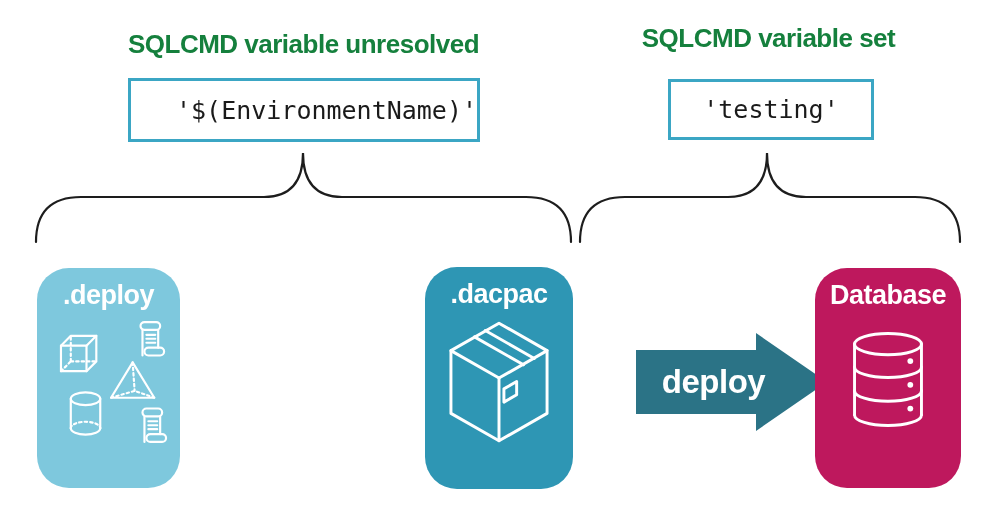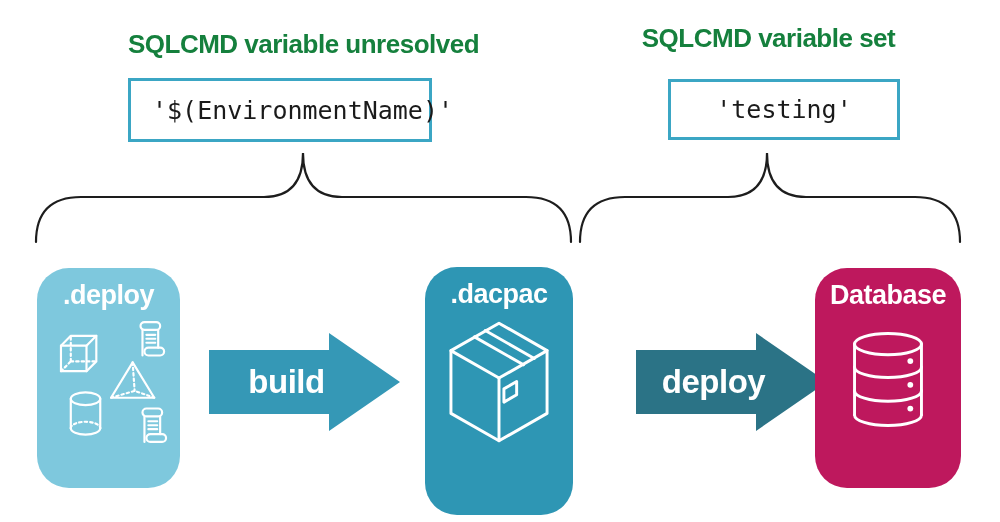--- a/index.html
+++ b/index.html
@@ -11,29 +11,29 @@
     position:absolute;font-weight:700;font-size:26px;letter-spacing:-0.5px;
     text-align:center;color:#15803d;white-space:nowrap;
   }
   .heading-left{left:103px;top:29px;width:401px;}
   .heading-right{left:568px;top:23px;width:401px;}
   .codebox{
     position:absolute;display:flex;align-items:center;justify-content:center;
     background:#fff;border:3px solid #3BA6C4;box-sizing:border-box;
     font-family:"DejaVu Sans Mono",monospace;font-size:25px;color:#1a1a1a;white-space:pre;
   }
-  .codebox-left{left:128px;top:78px;width:304px;height:64px;padding-left:45px;}
-  .codebox-right{left:668px;top:79px;width:232px;height:61px;}
+  .codebox-left{left:128px;top:78px;width:352px;height:64px;padding-left:45px;}
+  .codebox-right{left:668px;top:79px;width:206px;height:61px;}
   .braces{position:absolute;left:0;top:0;pointer-events:none;}
   .braces path{fill:none;stroke:#1d1d1d;stroke-width:2.2;stroke-linecap:round;}
   .card{
     position:absolute;border-radius:32px;box-sizing:border-box;
   }
   .card-sqlproj{left:37px;top:268px;width:143px;height:220px;}
-  .card-dacpac{left:425px;top:267px;width:148px;height:248px;}
+  .card-dacpac{left:425px;top:267px;width:148px;height:222px;}
   .card-database{left:815px;top:268px;width:146px;height:220px;}
   .card-title{
     position:absolute;left:0;right:0;top:12px;text-align:center;
     font-weight:700;font-size:27px;letter-spacing:-0.5px;color:#fff;white-space:nowrap;
   }
   .card-icon{position:absolute;}
   .icon-sqlobjects{left:22px;top:52px;}
   .icon-package{left:23px;top:53px;}
   .icon-database{left:36px;top:63px;}
   .icon-stroke{fill:none;stroke:#fff;stroke-linecap:round;stroke-linejoin:round;}
@@ -99,26 +99,20 @@
 
       <g transform="translate(84,88)">
         <rect x="1" y="2" width="20" height="8" rx="4"></rect>
         <path d="M3,10 V36 M19,10 V28"></path>
         <rect x="5" y="28" width="20" height="8" rx="4"></rect>
         <path d="M7,15 H16 M7,19 H16 M7,23 H16"></path>
       </g>
     </svg>
   </div>
 
-  <div class="arrow arrow-build">
-    <svg width="192" height="98" viewBox="0 0 192 98">
-      <polygon points="0,17 120,17 120,0 191,49 120,98 120,81 0,81" style="fill: rgb(53, 152, 182);"></polygon>
-    </svg>
-    <div class="arrow-label">build</div>
-  </div>
 
   <div class="card card-dacpac" style="background-color: rgb(46, 150, 180);">
     <div class="card-title">.dacpac</div>
     <svg class="card-icon icon-package icon-stroke" width="102" height="124" viewBox="0 0 104 126" stroke-width="3">
       <path d="M52,3 L101,31 L52,59 L3,31 Z"></path>
       <path d="M3,31 V95 L52,123 L101,95 V31"></path>
       <path d="M52,59 V123"></path>
       <path d="M27,17 L77,45.5 M38,10.5 L88,39"></path>
       <path d="M57,70 L70,62.5 V76 L57,83.5 Z"></path>
     </svg>

